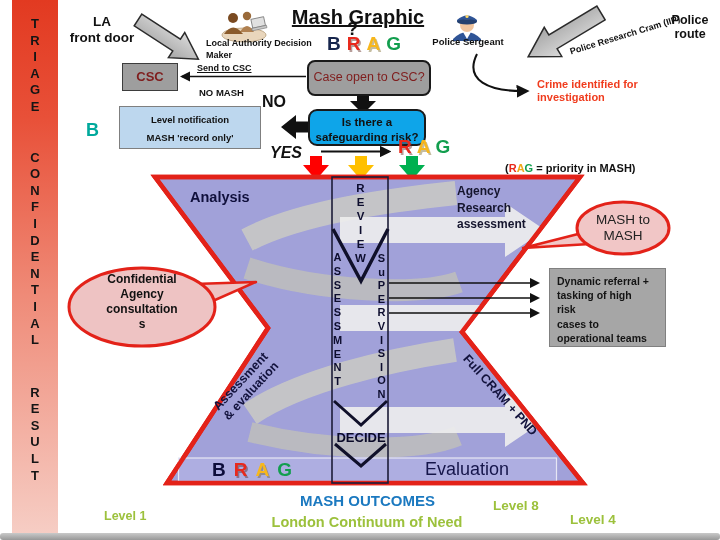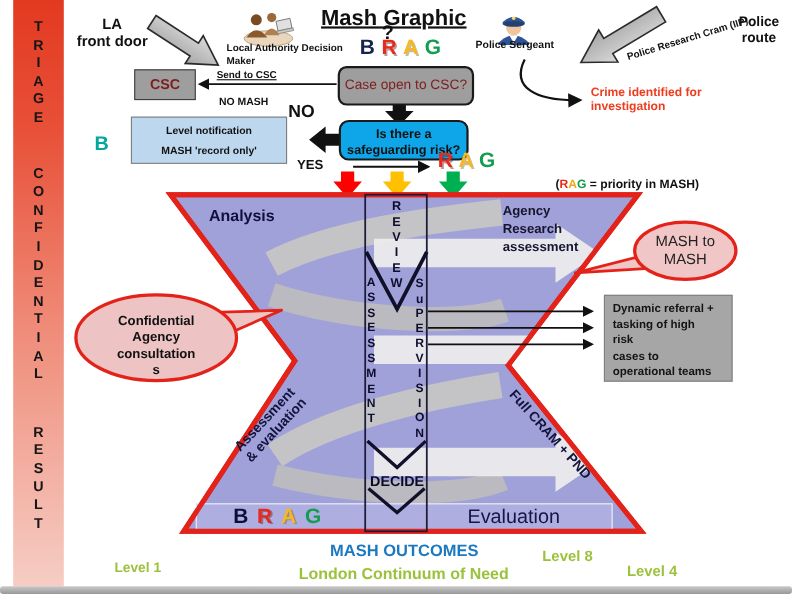--- a/index.html
+++ b/index.html
@@ -179,21 +179,21 @@
   <div class="txt b" style="left:197px;top:63px;font-size:9px;text-decoration:underline;">Send to CSC</div>
   <div class="txt b" style="left:199px;top:88px;font-size:9.5px;">NO MASH</div>
 
   <div class="txt ctr graybox round" style="left:307px;top:60px;width:120px;height:32px;font-size:12.5px;line-height:31px;border:2px solid #1a1a1a;">Case open to CSC?</div>
   <div class="txt b" style="left:262px;top:93px;font-size:16px;">NO</div>
   <div class="txt b ml ctr" style="left:119px;top:106px;width:142px;height:43px;background:#bdd7ee;border:1.5px solid #7f7f7f;font-size:9.5px;line-height:18px;padding-top:4px;box-sizing:border-box;">Level notification
 MASH 'record only'</div>
   <div class="txt b" style="left:86px;top:120px;font-size:18px;color:#00a99c;">B</div>
   <div class="txt b ml ctr" style="left:308px;top:109px;width:118px;height:37px;background:#0ea5e9;border:2px solid #1a1a1a;border-radius:9px;font-size:11.5px;line-height:15px;padding-top:4px;box-sizing:border-box;">Is there a
 safeguarding risk?</div>
-  <div class="txt b" style="left:270px;top:144px;font-size:12px;">YES</div>
+  <div class="txt b" style="left:270px;top:144px;font-size:16px;font-style:italic;">YES</div>
 
   <div class="txt b" style="left:398px;top:136px;font-size:19px;letter-spacing:5px;">
     <span class="col-r">R</span><span class="col-a">A</span><span class="col-g">G</span>
   </div>
   <div class="txt b" style="left:505px;top:162px;font-size:11px;">
     <span>(</span><span style="color:#e8291c">R</span><span style="color:#f0a818">A</span><span style="color:#129e4e">G</span><span> = priority in MASH)</span>
   </div>
 
   <div class="txt b" style="left:190px;top:189px;font-size:14.5px;color:#10103c;">Analysis</div>
   <div class="txt b ml" style="left:457px;top:183px;width:110px;font-size:12px;line-height:16.5px;color:#15152e;">Agency
@@ -237,21 +237,21 @@
 
   <div class="txt b ml ctr" style="left:190px;top:372px;width:112px;font-size:12.5px;color:#13133d;transform:rotate(-47deg);">Assessment
 &amp; evaluation</div>
   <div class="txt b ctr" style="left:440px;top:388px;width:120px;font-size:12.5px;color:#13133d;transform:rotate(48deg);">Full CRAM + PND</div>
 
   <div class="txt b" style="left:212px;top:459px;font-size:19px;letter-spacing:8px;">
     <span style="color:#0d0d3a">B</span><span class="col-r">R</span><span class="col-a">A</span><span class="col-g">G</span>
   </div>
   <div class="txt" style="left:425px;top:459px;font-size:18px;color:#15154a;">Evaluation</div>
 
-  <div class="txt b ml ctr" style="left:88px;top:284px;width:108px;font-size:12px;line-height:15px;text-align:center;">Confidential
+  <div class="txt b ml ctr" style="left:88px;top:272px;width:108px;font-size:12px;line-height:15px;text-align:center;">Confidential
 Agency
 consultation
 s</div>
   <div class="txt ml ctr" style="left:582px;top:212px;width:82px;font-size:13.5px;line-height:16px;color:#222;">MASH to
 MASH</div>
 
   <div class="txt b ml" style="left:549px;top:268px;width:117px;height:79px;background:#a6a6a6;border:1px solid #808080;font-size:10.5px;line-height:14.2px;padding:5px 16px 0 7px;box-sizing:border-box;color:#141414;">Dynamic referral +
 tasking of high risk
 cases to
 operational teams</div>

